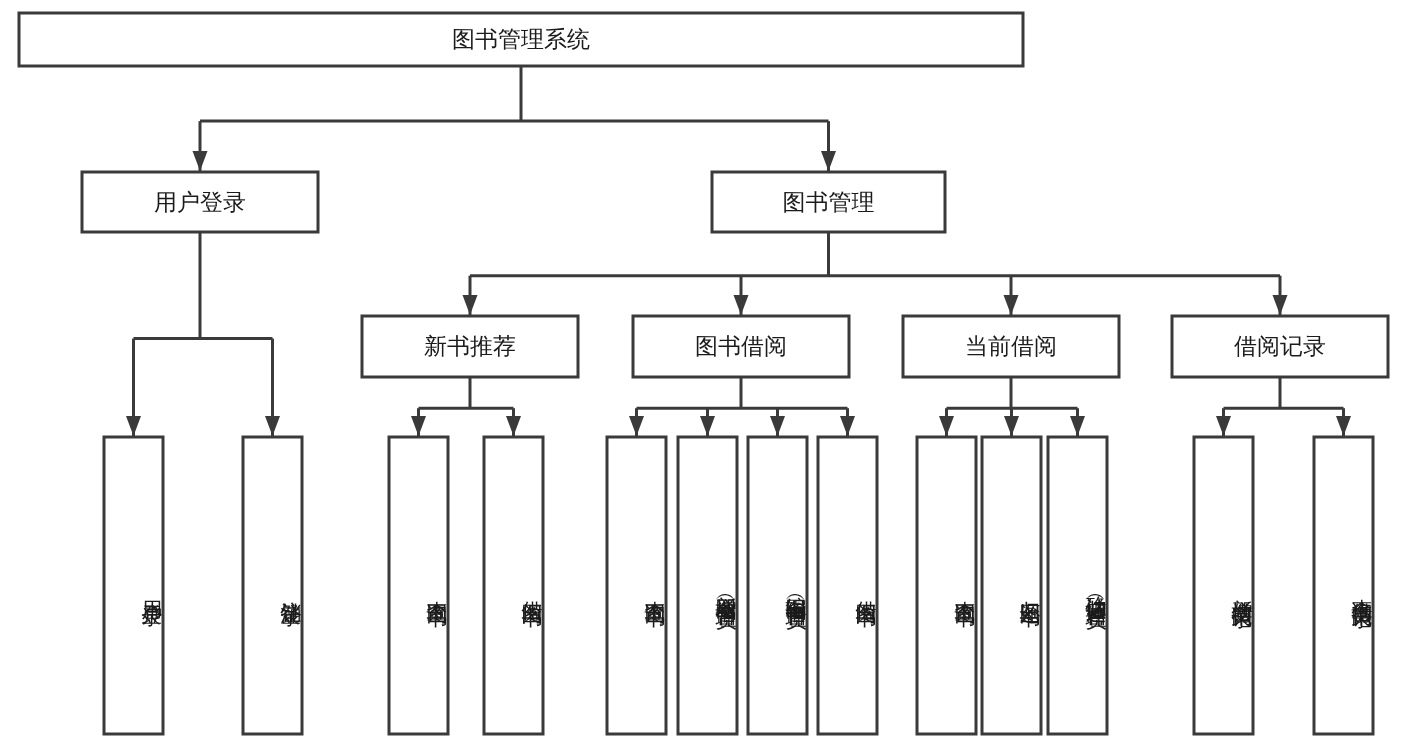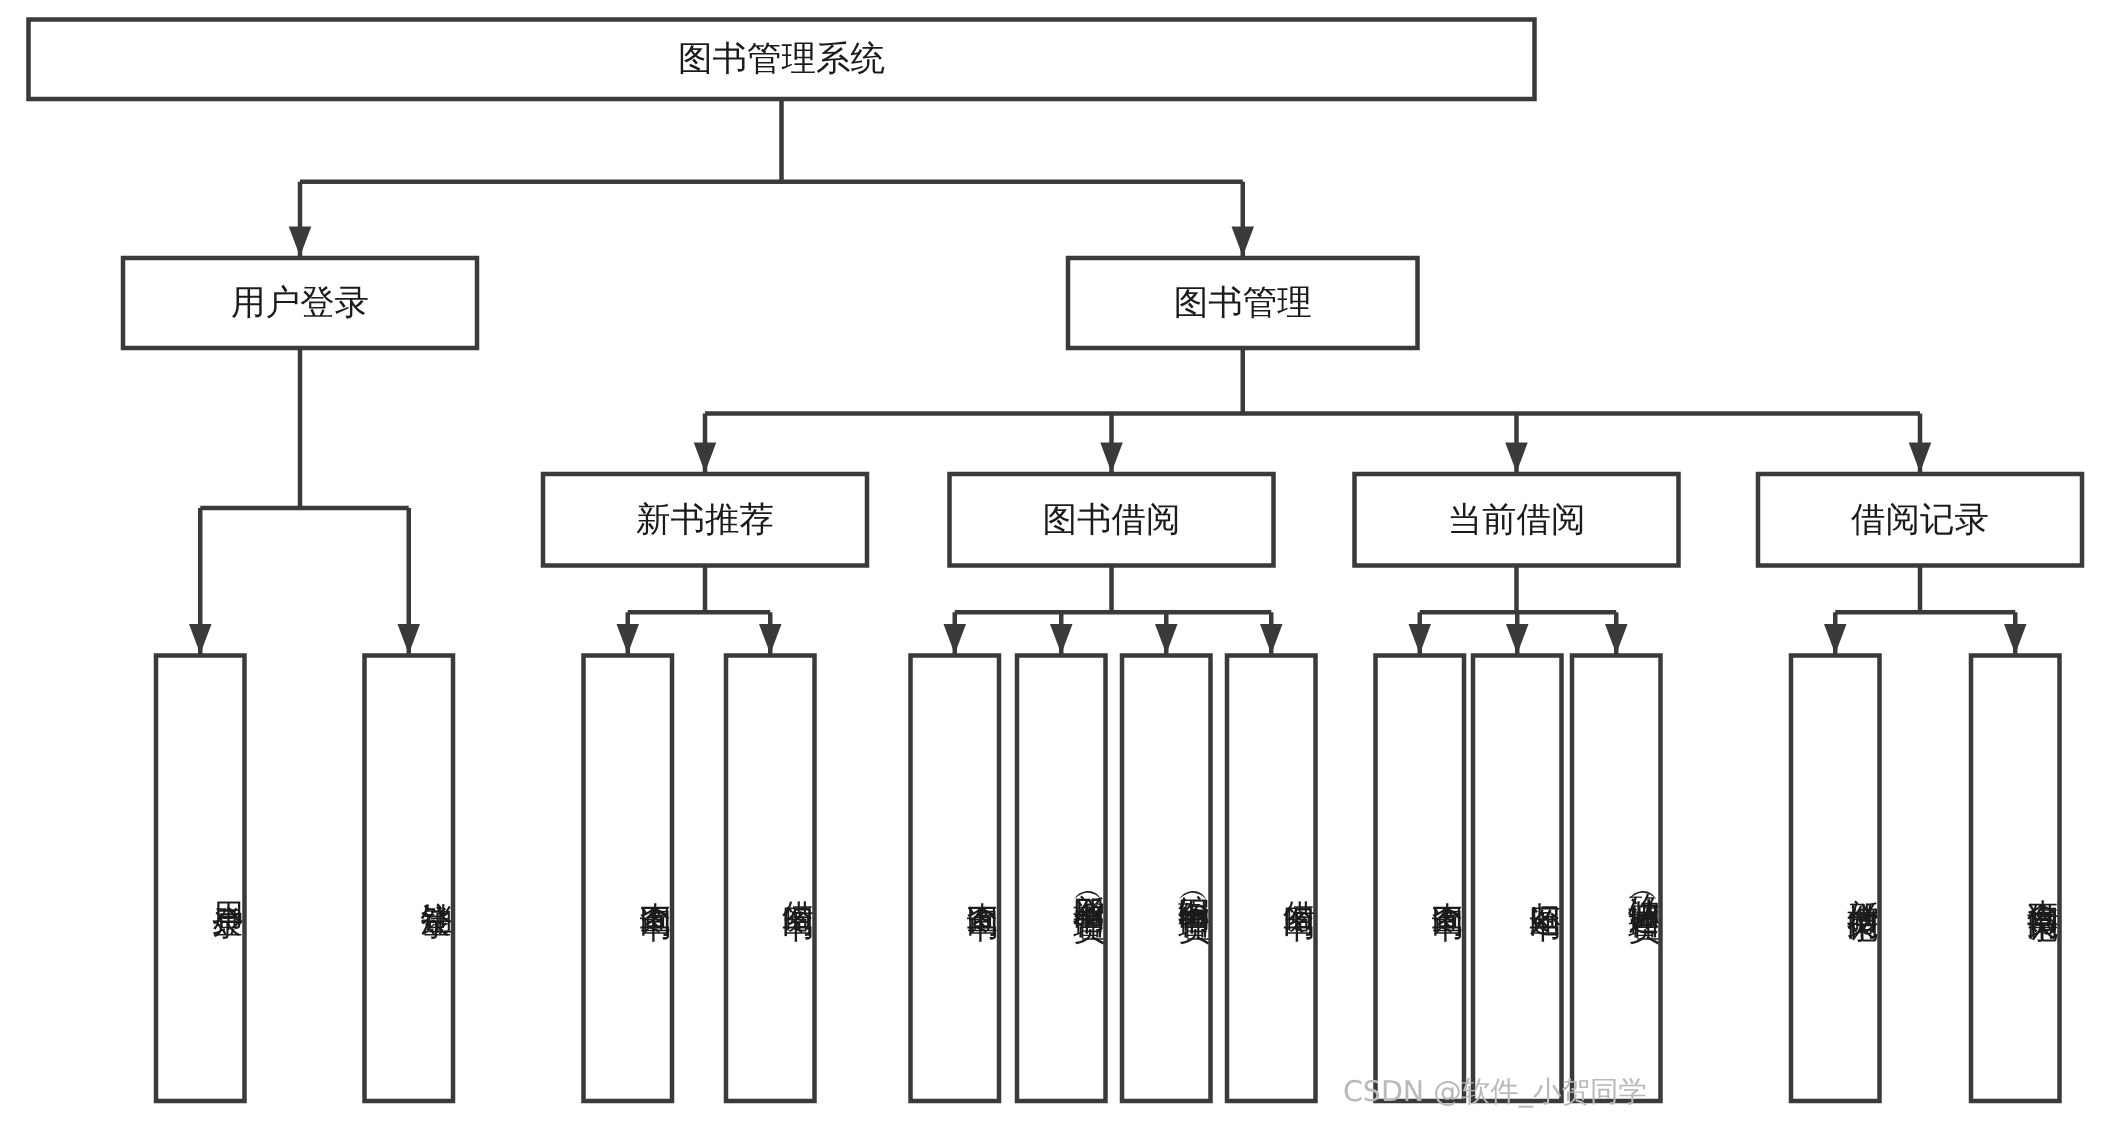--- a/index.html
+++ b/index.html
@@ -241,14 +241,13 @@
         <span>确认归还（管理员）</span>
       </div>
       <div class="leaf-label" style="left: 1194px; top: 447px; width: 59px; height: 281px;">
         <span>新增借阅记录</span>
       </div>
       <div class="leaf-label" style="left: 1314px; top: 447px; width: 59px; height: 281px;">
         <span>查询借阅记录</span>
       </div>
     </div>
 
-  <div class="watermark">CSDN @软件_小贺同学</div>
 </div>
 
 </body></html>

